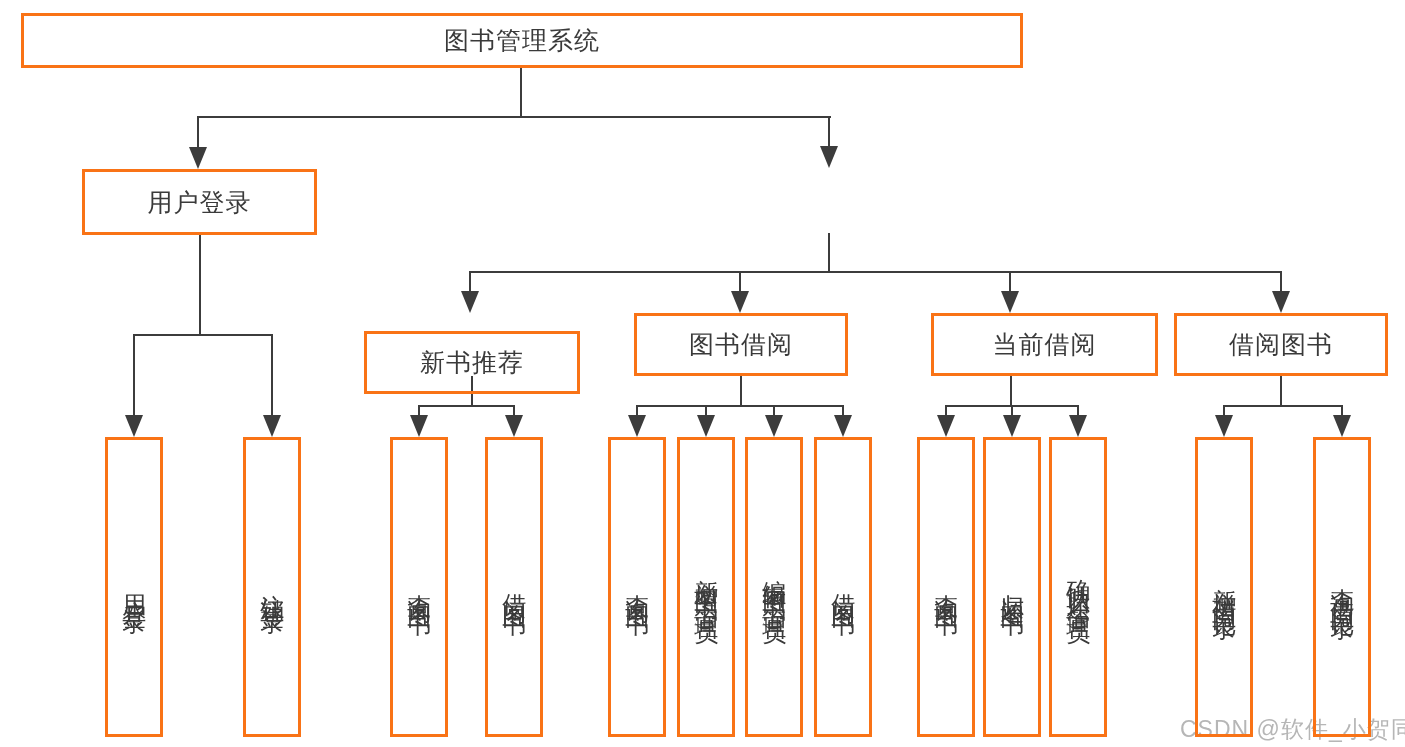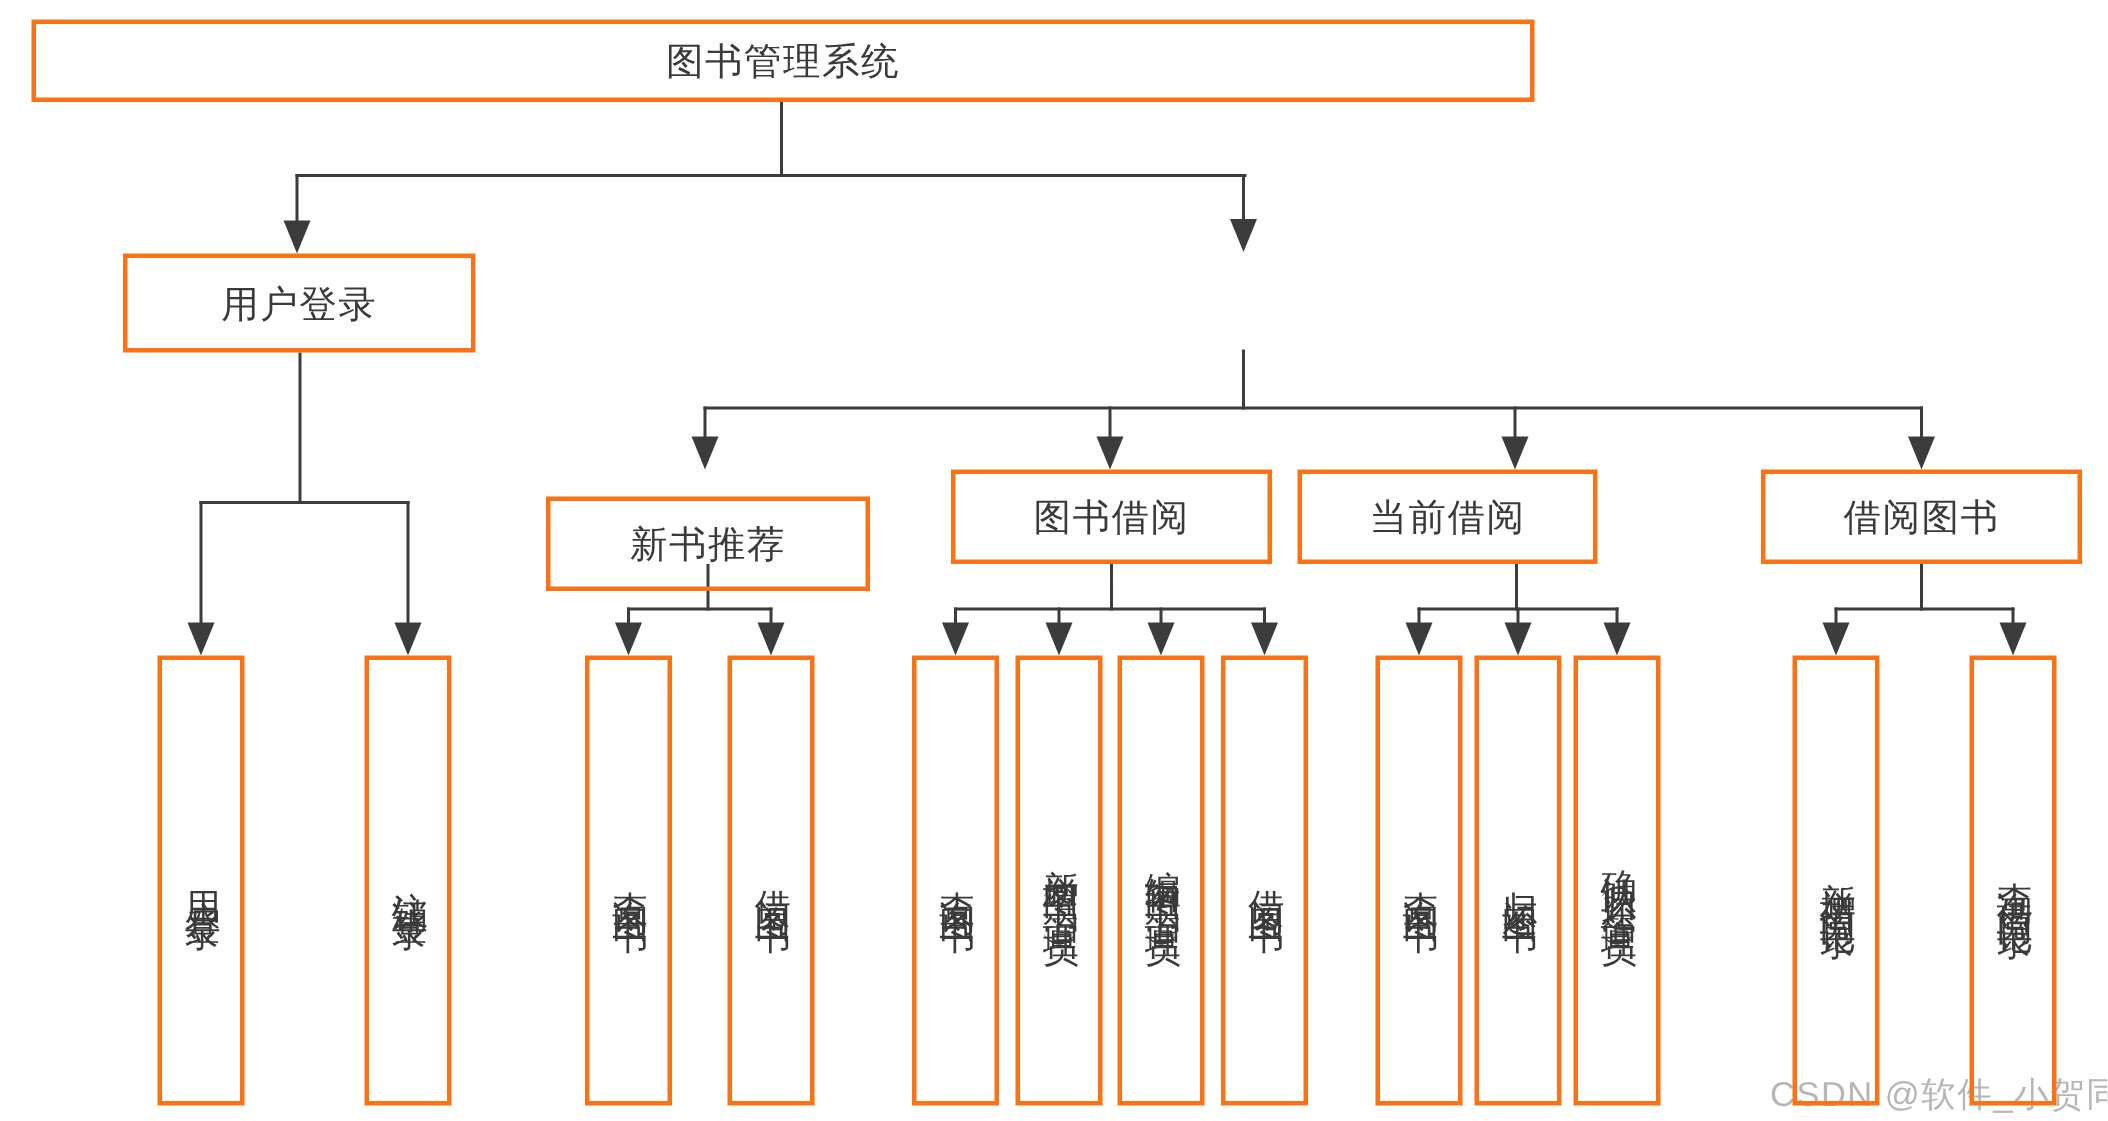--- a/index.html
+++ b/index.html
@@ -129,21 +129,21 @@
   <div class="box hbox" style="left:82px;top:169px;width:235px;height:66px">
     <span>用户登录</span>
   </div>
 
   <div class="box hbox" style="left:364px;top:331px;width:216px;height:63px">
     <span>新书推荐</span>
   </div>
   <div class="box hbox" style="left:634px;top:313px;width:214px;height:63px">
     <span>图书借阅</span>
   </div>
-  <div class="box hbox" style="left:865px;top:313px;width:200px;height:63px">
+  <div class="box hbox" style="left:931px;top:313px;width:227px;height:63px">
     <span>当前借阅</span>
   </div>
   <div class="box hbox" style="left:1174px;top:313px;width:214px;height:63px">
     <span>借阅图书</span>
   </div>
 
   <div class="box vbox" style="left:105px">
     <span class="vtext">用户登录</span>
   </div>
   <div class="box vbox" style="left:243px">

